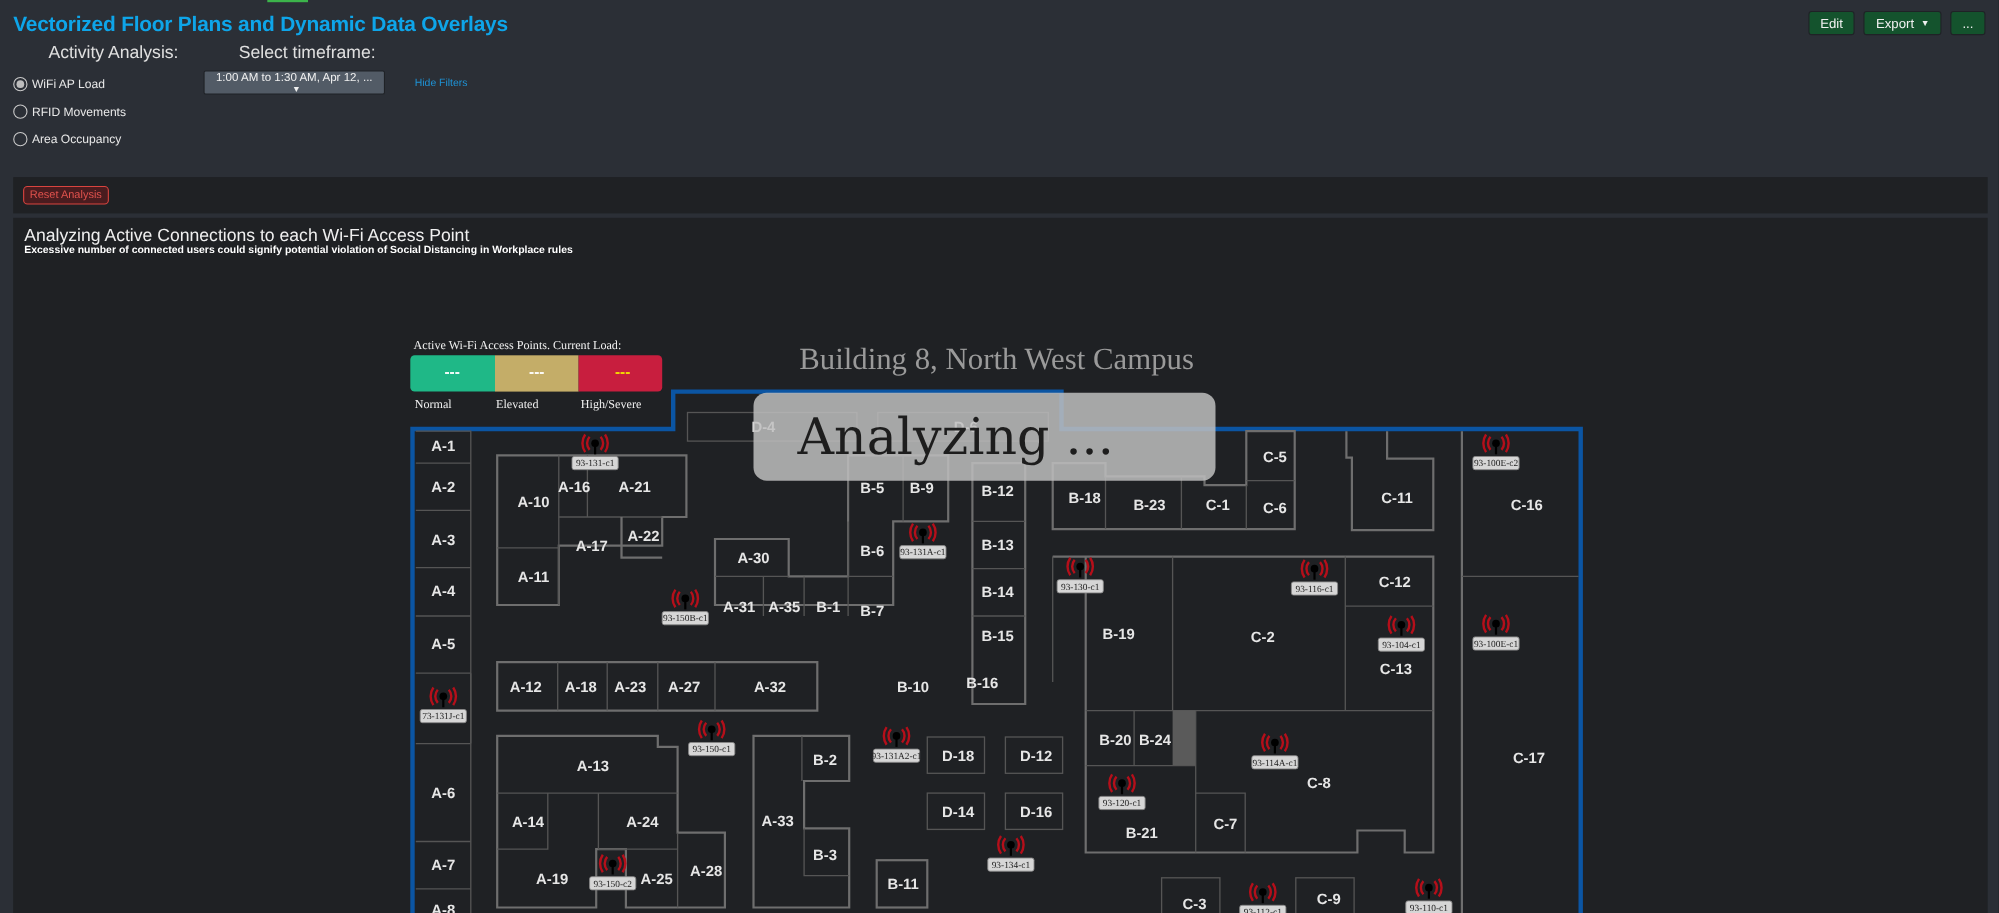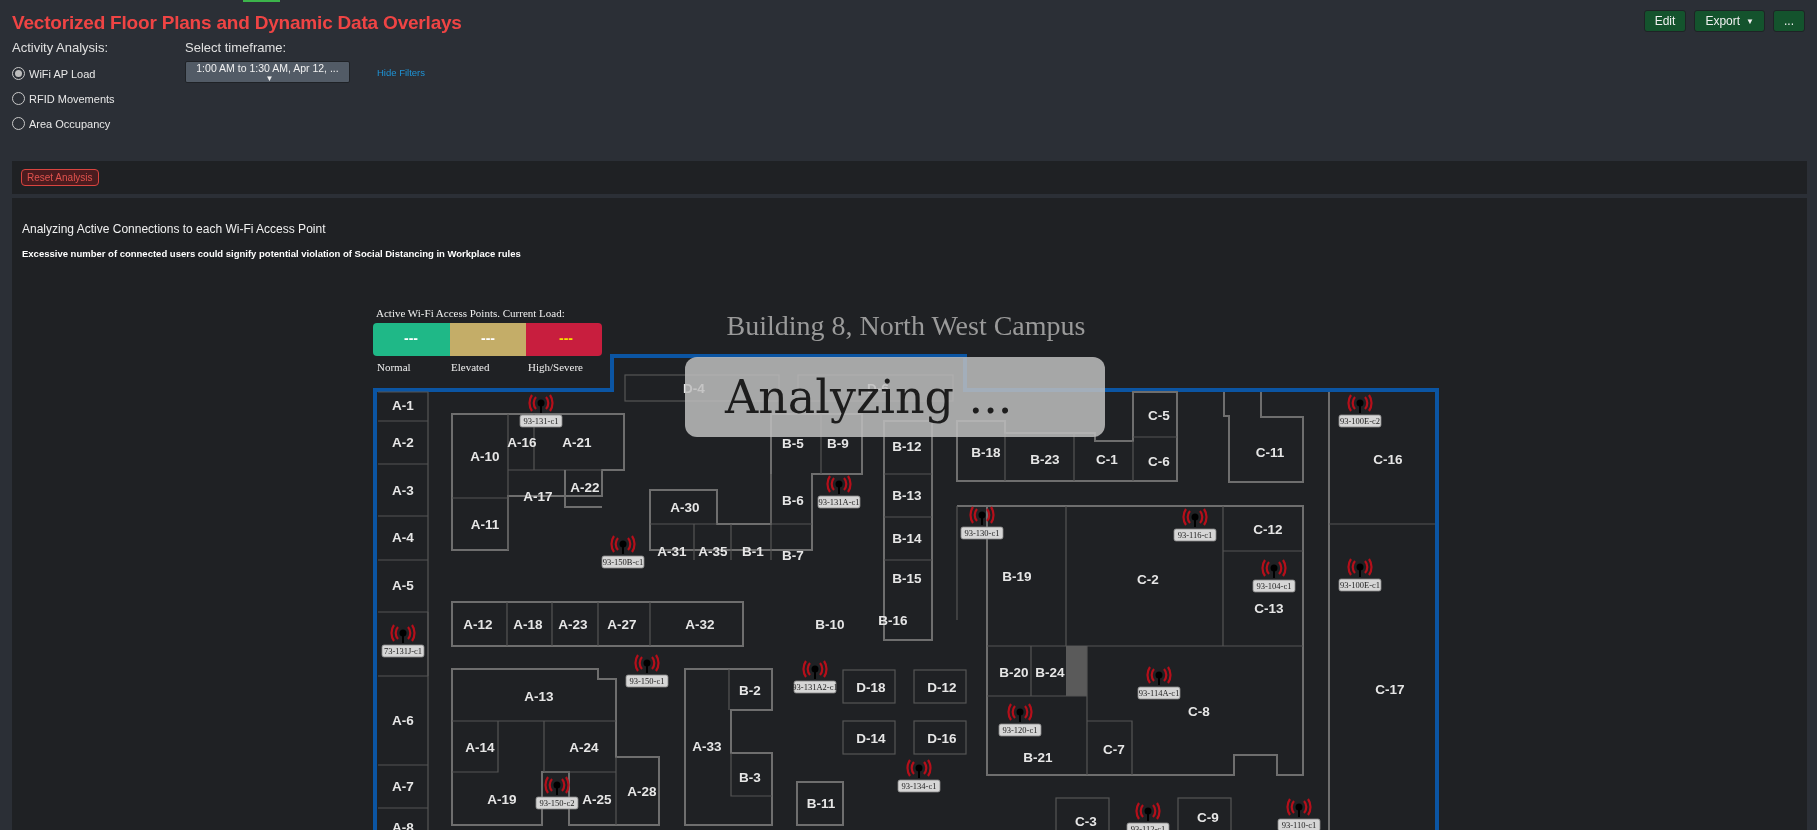--- a/index.html
+++ b/index.html
@@ -1,37 +1,37 @@
 <!DOCTYPE html>
 <html><head>
 <meta charset="utf-8">
 <style>
   * { box-sizing: border-box; margin: 0; padding: 0; }
   html, body { width: 1817px; height: 830px; overflow: hidden; }
   body { background: #2b2f36; font-family: "Liberation Sans", "DejaVu Sans", sans-serif; color: #e6e6e6; position: relative; }
   .top-accent { position: absolute; left: 243px; top: 0; width: 37px; height: 2px; background: #3cb44b; }
-  .page-title { position: absolute; left: 12px; top: 12px; font-size: 19px; font-weight: bold; color: #ef4444; letter-spacing: -0.2px; }
+  .page-title { position: absolute; left: 12px; top: 12px; font-size: 19px; font-weight: bold; color: #0ea5e9; letter-spacing: -0.2px; }
   .top-actions { position: absolute; right: 12px; top: 10px; display: flex; gap: 8px; }
   .btn { background: #14532d; border: 1px solid #1f2226; border-radius: 3px; color: #f0f0f0; font-size: 12px; height: 22px; padding: 0 10px; display: flex; align-items: center; cursor: pointer; }
   .btn .caret { margin-left: 6px; font-size: 8px; }
   .filters { position: absolute; left: 12px; top: 40px; }
-  .filter-label { font-size: 13px; color: #e0e0e0; }
+  .filter-label { font-size: 16px; color: #e0e0e0; margin-left: 32px; }
   .radio-row { display: flex; align-items: center; margin-top: 12px; font-size: 11px; color: #e8e8e8; cursor: pointer; text-align: right; }
   .radio { width: 13px; height: 13px; border: 1px solid #c9c9c9; border-radius: 50%; margin-right: 4px; display: inline-flex; align-items: center; justify-content: center; }
   .radio.checked::after { content: ""; width: 7px; height: 7px; background: #bdbdbd; border-radius: 50%; }
   .timeframe { position: absolute; left: 185px; top: 40px; }
   .tf-row { display: flex; align-items: center; margin-top: 6px; }
   .tf-select { background: #525b66; border: 1px solid #1f2226; border-radius: 2px; height: 22px; width: 165px; font-size: 10.5px; color: #f0f0f0; display: flex; align-items: center; padding: 0 10px; cursor: pointer; flex-direction: column; }
   .tf-select .caret { margin-left: 4px; font-size: 8px; }
   .hide-filters { margin-left: 27px; font-size: 9.5px; color: #1e93d6; cursor: pointer; }
   .panel-reset { position: absolute; left: 12px; top: 161px; width: 1795px; height: 33px; background: #1f2124; }
   .reset-btn { position: absolute; left: 9px; top: 8px; height: 17px; padding: 0 5px; background: #4a1c1f; border: 1px solid #d9443f; border-radius: 4px; color: #e0524d; font-size: 10px; display: flex; align-items: center; cursor: pointer; }
   .panel-main { position: absolute; left: 12px; top: 198px; width: 1795px; height: 640px; background: #1f2124; }
-  .panel-title { position: absolute; left: 10px; top: 8px; font-size: 12px; color: #f0f0f0; margin-top: 16px; }
-  .panel-sub { position: absolute; left: 10px; top: 50px; font-size: 9.5px; font-weight: bold; color: #ffffff; }
+  .panel-title { position: absolute; left: 10px; top: 8px; font-size: 16px; color: #f0f0f0; }
+  .panel-sub { position: absolute; left: 10px; top: 24px; font-size: 9.5px; font-weight: bold; color: #ffffff; }
   .floorplan { position: absolute; left: 0; top: 0; }
   .overlay { position: absolute; left: 685px; top: 357px; width: 420px; height: 80px; background: rgba(190,190,190,0.85); border-radius: 12px; display: flex; align-items: center; padding-left: 40px; font-family: "DejaVu Serif", "Liberation Serif", serif; font-size: 46px; color: #1d1d1d; }
 </style>
 </head>
 <body>
 
 <div class="top-accent"></div>
 <div class="page-title">Vectorized Floor Plans and Dynamic Data Overlays</div>
 
 <div class="top-actions">

